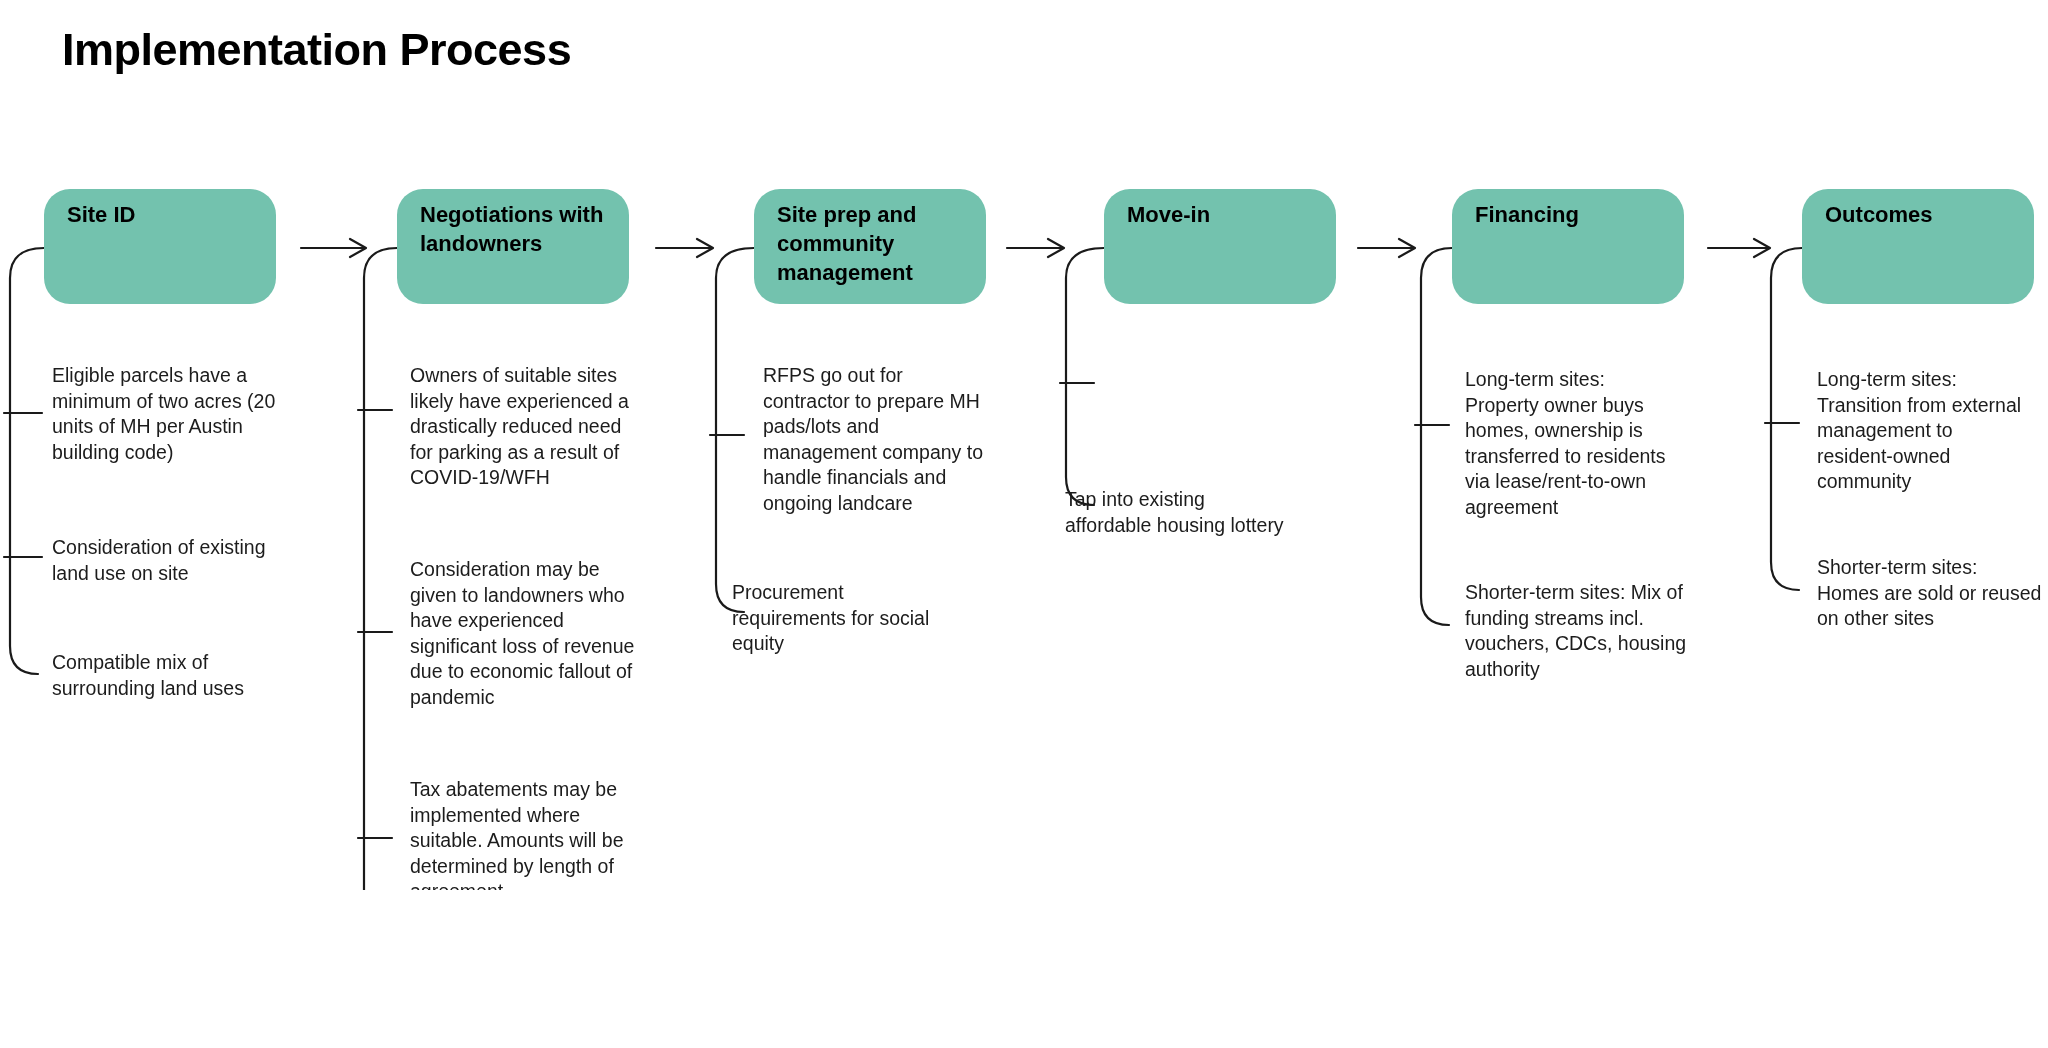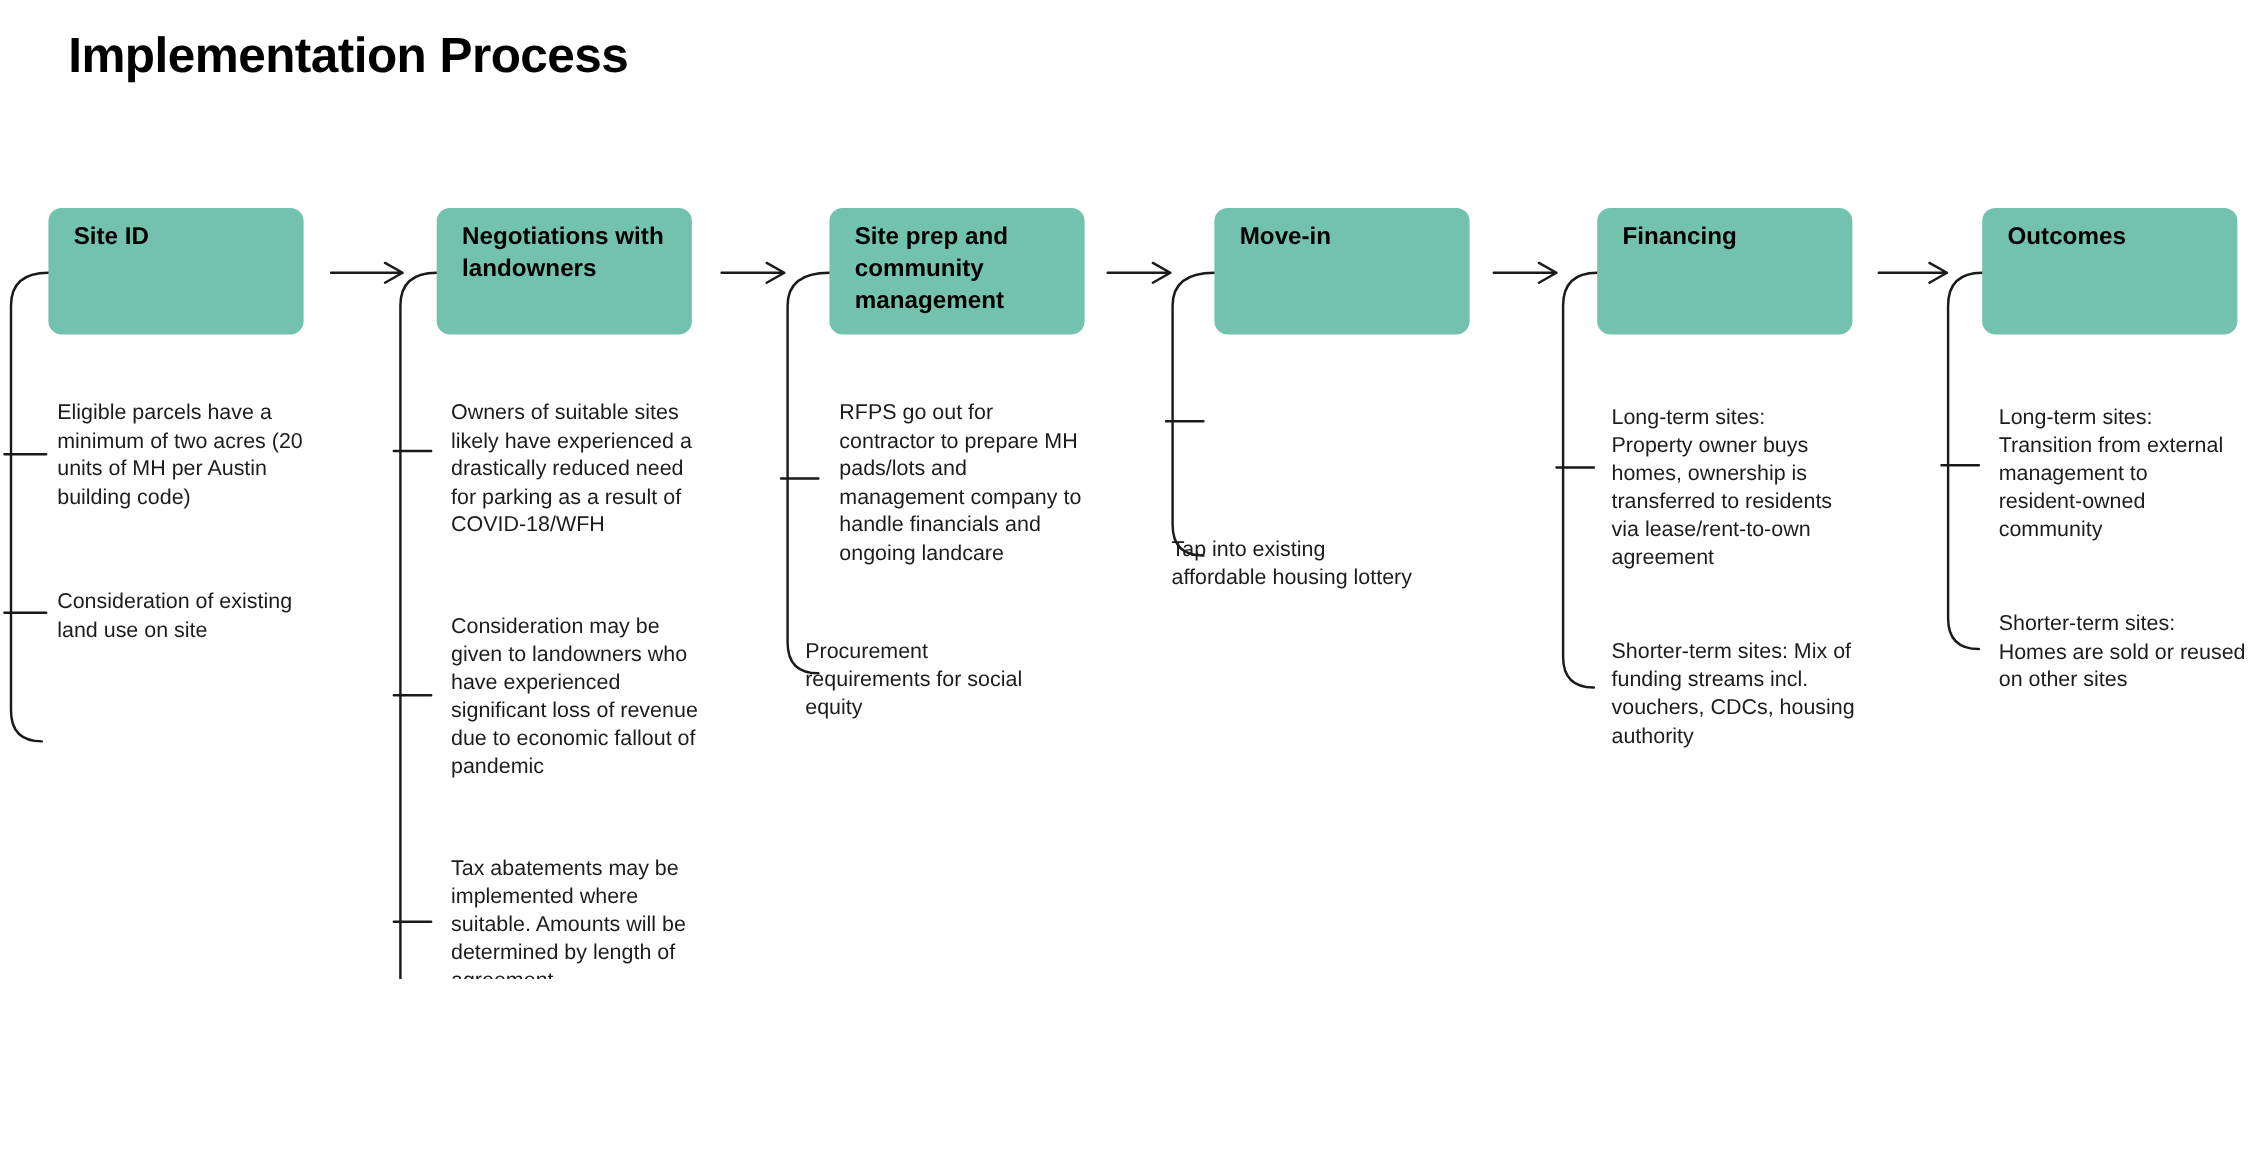--- a/index.html
+++ b/index.html
@@ -41,21 +41,21 @@
     stroke-width: 2.2;
     stroke-linecap: round;
     stroke-linejoin: round;
   }
   .stage-box {
     position: absolute;
     top: 189px;
     width: 232px;
     height: 115px;
     background: var(--box-fill, #73c2ae);
-    border-radius: 12px;
+    border-radius: 26px;
     box-sizing: border-box;
     padding: 11px 18px 0 23px;
   }
   .stage-label {
     font-size: 22px;
     font-weight: bold;
     line-height: 29px;
     color: #000000;
     white-space: pre-line;
   }
@@ -97,30 +97,32 @@
 
   <div class="stage-box" style="left:44px">
     <div class="stage-label">Site ID</div>
   </div>
   <div class="item" style="left:52px; top:363px">Eligible parcels have a
 minimum of two acres (20
 units of MH per Austin
 building code)</div>
   <div class="item" style="left:52px; top:535px">Consideration of existing
 land use on site</div>
+  <div class="item" style="left:52px; top:650px">Compatible mix of
+surrounding land uses</div>
 
   <div class="stage-box" style="left:397px">
     <div class="stage-label">Negotiations with
 landowners</div>
   </div>
   <div class="item" style="left:410px; top:363px">Owners of suitable sites
 likely have experienced a
 drastically reduced need
 for parking as a result of
-COVID-18/WFH</div>
+COVID-19/WFH</div>
   <div class="item" style="left:410px; top:557px">Consideration may be
 given to landowners who
 have experienced
 significant loss of revenue
 due to economic fallout of
 pandemic</div>
   <div class="item" style="left:410px; top:777px">Tax abatements may be
 implemented where
 suitable. Amounts will be
 determined by length of

